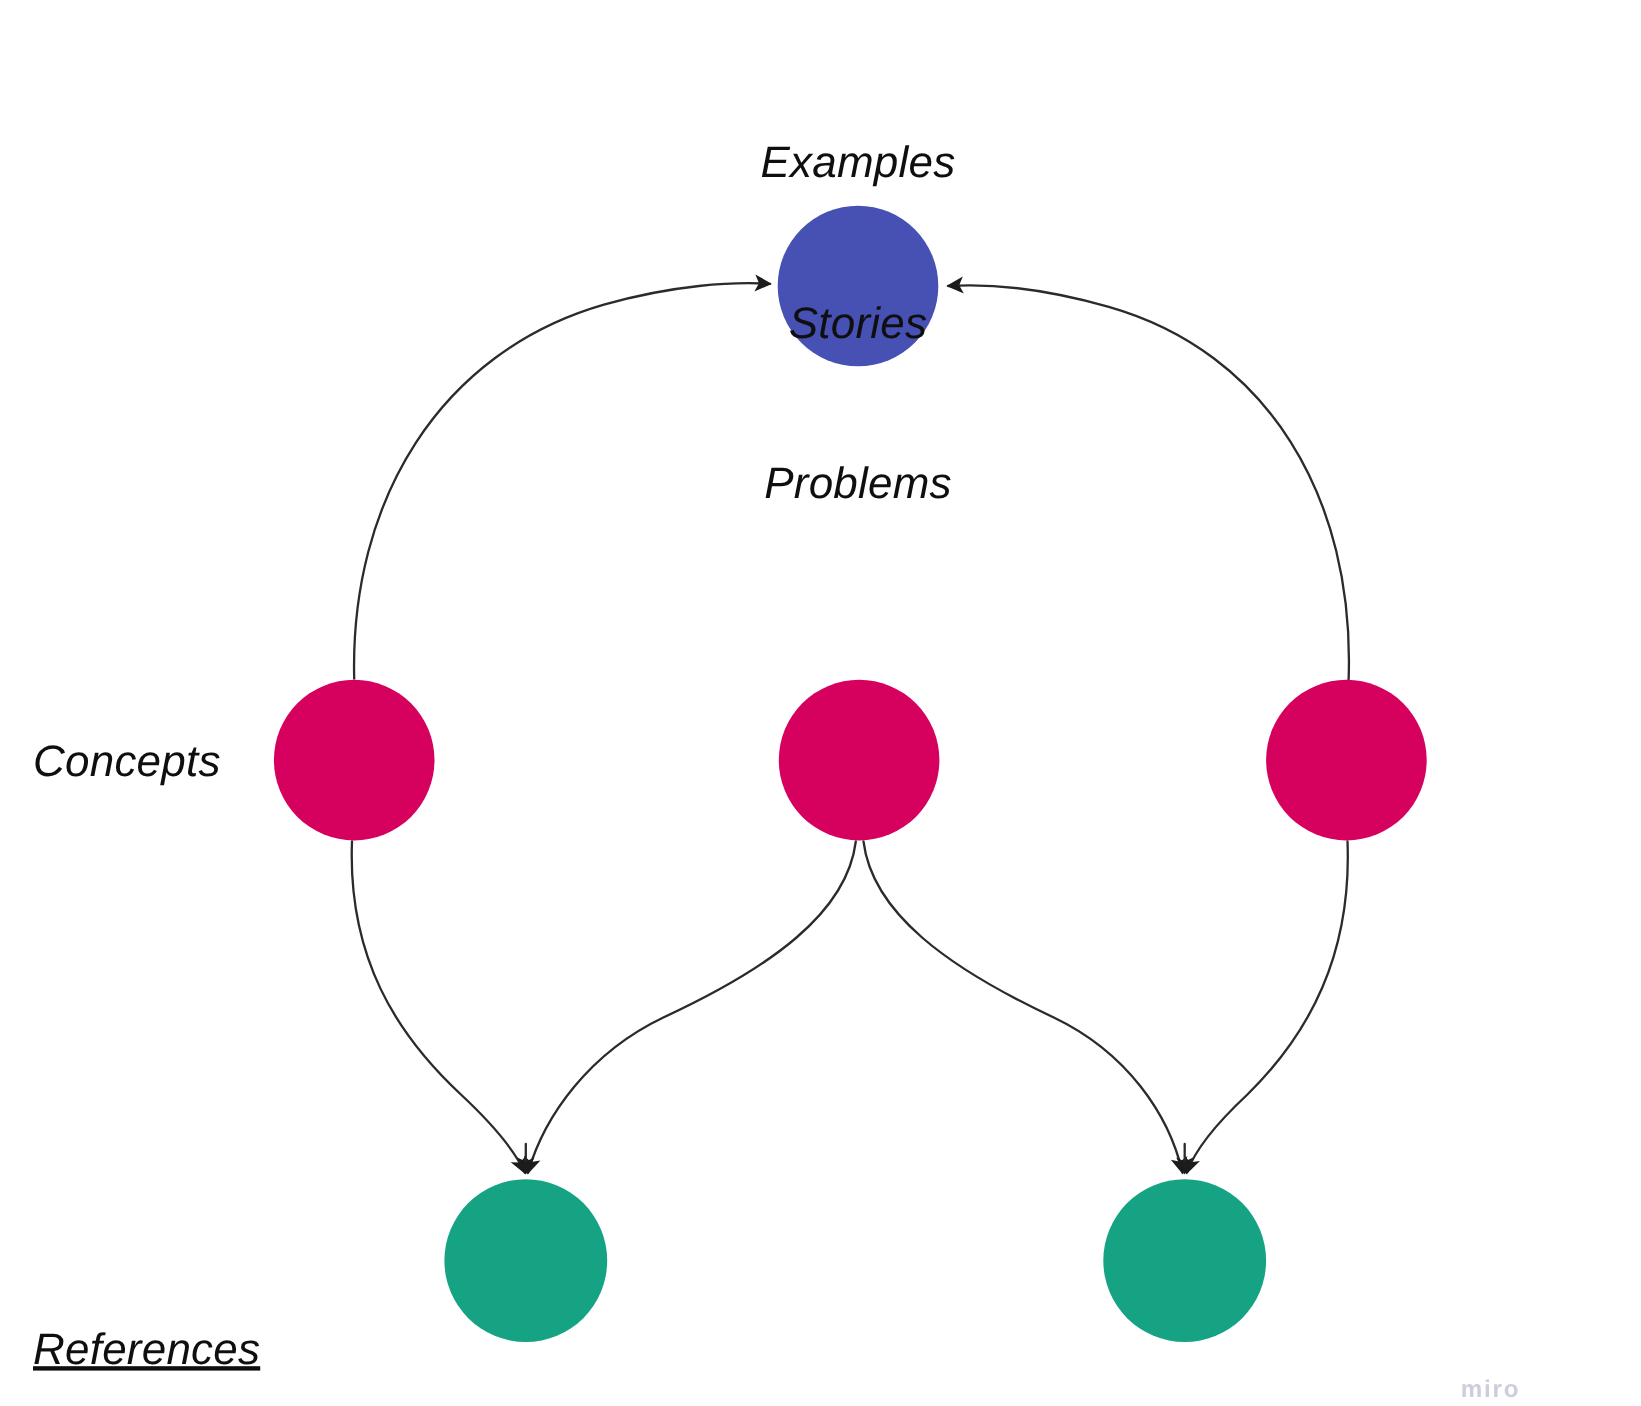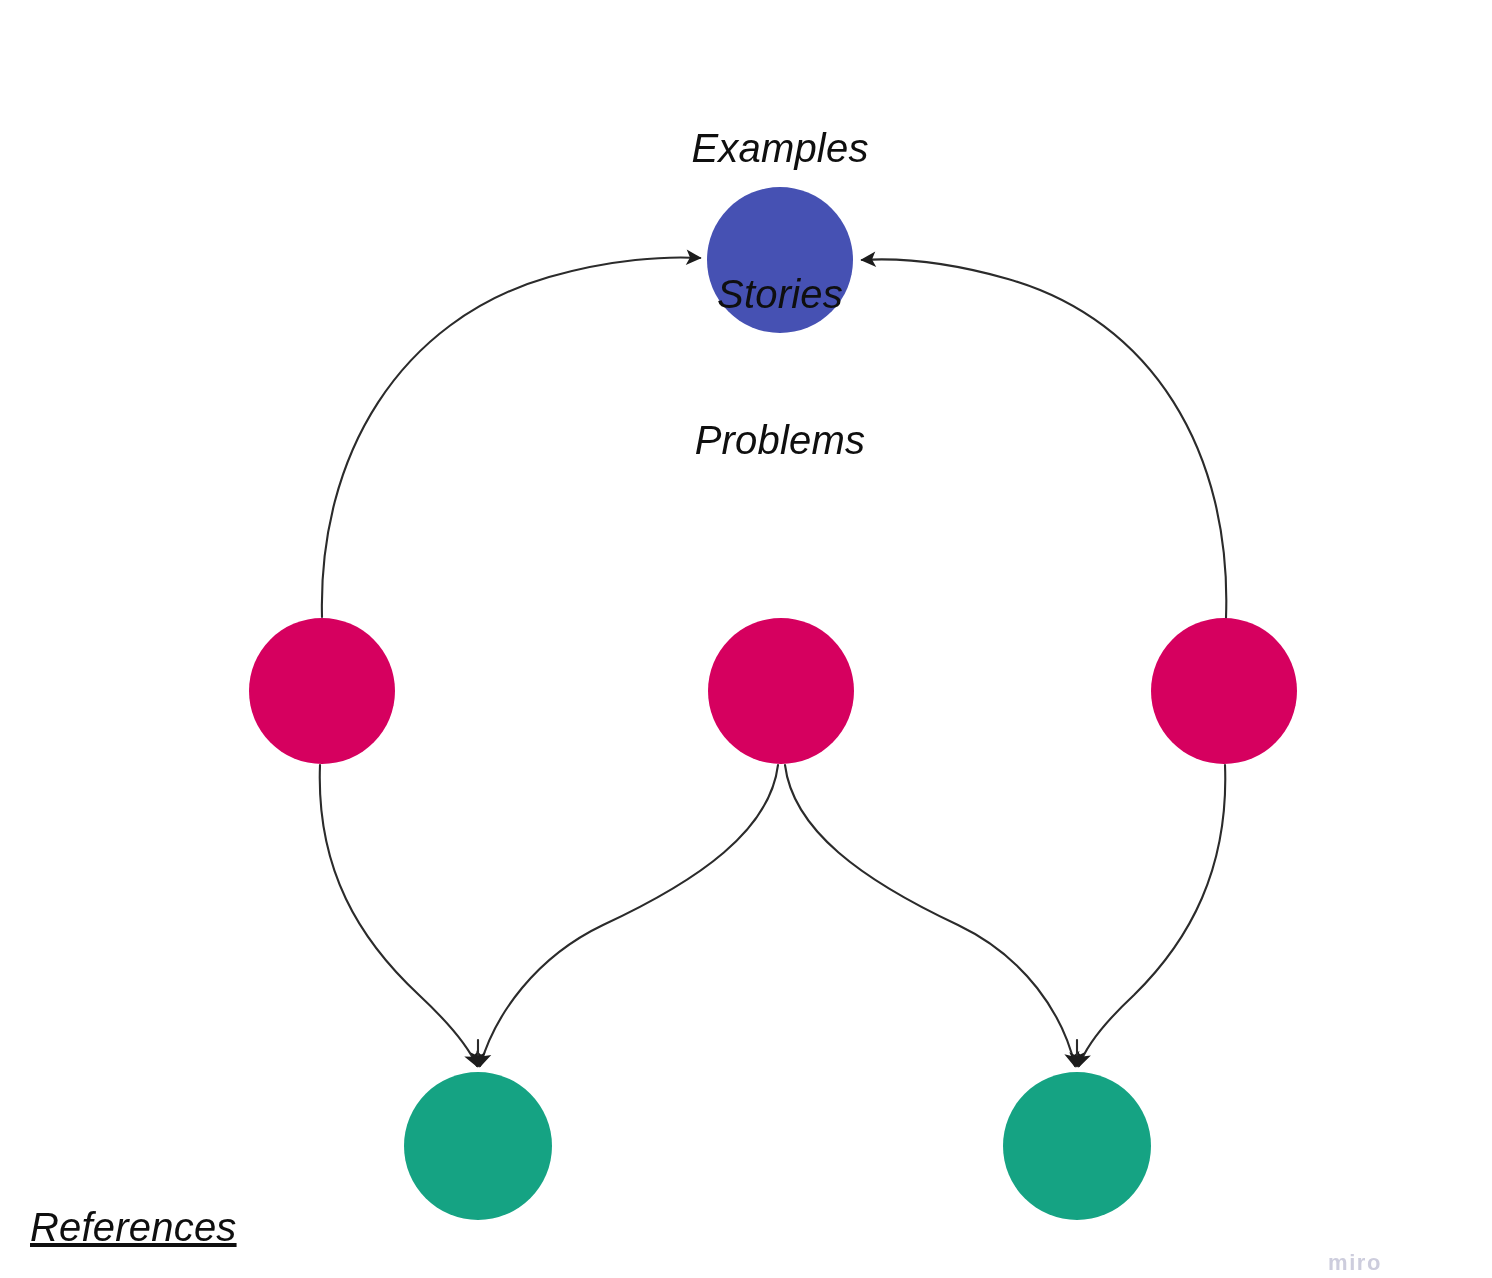--- a/index.html
+++ b/index.html
@@ -118,20 +118,21 @@
       <path d="M 1077 1040 L 1077 1066" marker-end="url(#arrow-end)"></path>
     </g>
   </svg>
 
   <div class="row-label" id="label-examples">
     <span class="tline">Examples</span>
     <span class="tline">Stories</span>
     <span class="tline">Problems</span>
   </div>
 
+  <div class="row-label" id="label-concepts">Concepts</div>
 
   <div class="row-label" id="label-references">
     <span class="tline">References</span>
     
   </div>
 
   <div id="miro-watermark">miro</div>
 
 </div>
 

